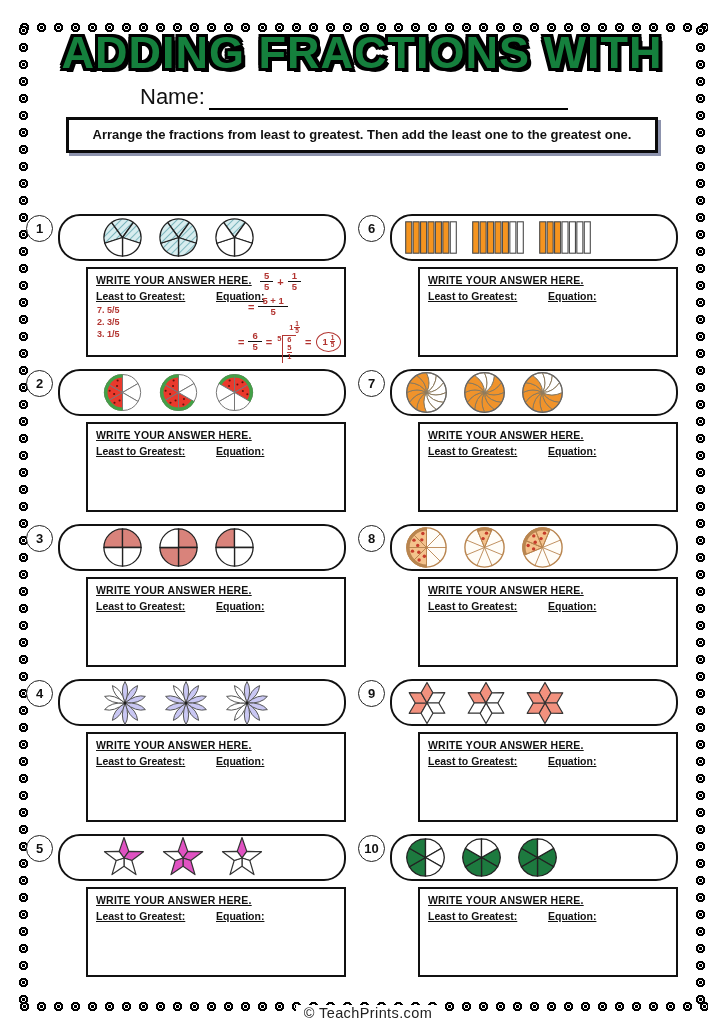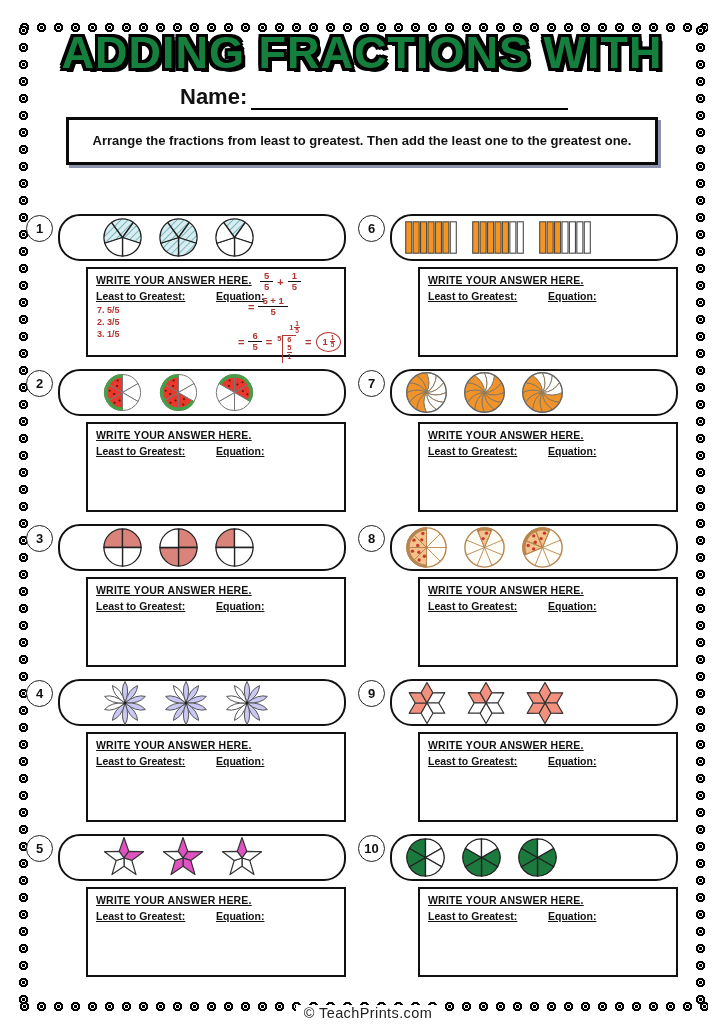--- a/index.html
+++ b/index.html
@@ -15,25 +15,25 @@
     background-size:11px 17px;
     background-image:radial-gradient(circle at 5.5px 8.5px,#000 0 1.5px,#fff 1.5px 2.7px,#000 2.7px 4.6px,transparent 4.9px);}
   .dots-left{left:18px}.dots-right{right:18px}
 
   .title{margin:0;padding-top:31px;text-align:center;font-weight:bold;font-size:45px;line-height:.97;
     letter-spacing:1px;color:#15803d;
     text-shadow:-3px -3px 0 #000,3px -3px 0 #000,-3px 3px 0 #000,3px 3px 0 #000,
                 -3px 0 0 #000,3px 0 0 #000,0 -3px 0 #000,0 3px 0 #000,4px 4px 0 #000;}
 
   .name-row{display:flex;align-items:flex-end;margin:9px 0 0 140px;width:428px;}
-  .name-label{font-size:22px;font-weight:bold;margin-left:40px;}
+  .name-label{font-size:22px;font-weight:normal;}
   .name-line{flex:1;border-bottom:2.5px solid #000;height:20px;margin-left:4px;}
 
   .instruction{width:592px;margin:7px auto 0;border:3px solid #0a0a0a;box-shadow:3px 3px 0 #8d93ad;
-    padding:12px 12px;text-align:center;font-size:13px;font-weight:bold;line-height:1.42;box-sizing:border-box;background:#fff;}
+    padding:6px 12px;text-align:center;font-size:13px;font-weight:bold;line-height:1.42;box-sizing:border-box;background:#fff;}
 
   .problems{position:absolute;left:26px;top:214px;display:flex;gap:12px;}
   .pcolumn{display:flex;flex-direction:column;width:320px;}
   .problem{display:flex;margin-bottom:12px;}
   .badge{width:25px;height:25px;border:1.7px solid #222;border-radius:50%;font-size:13px;font-weight:bold;
     display:flex;align-items:center;justify-content:center;margin-right:5px;flex:none;background:#fff;margin-top:1px;}
   .pbody{width:290px;}
   .shape-box{border:2.5px solid #111;border-radius:22px;height:47px;display:flex;align-items:center;gap:15px;
     background:#fff;box-sizing:border-box;margin-bottom:6px;}
   .col-left .shape-box{padding-left:42px;}

